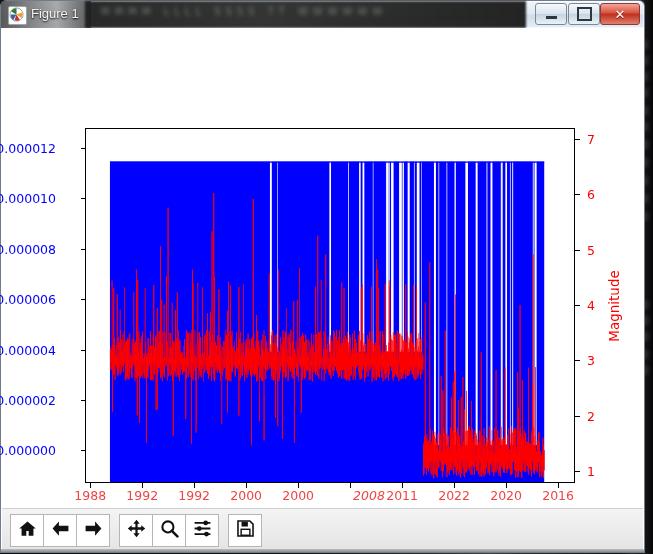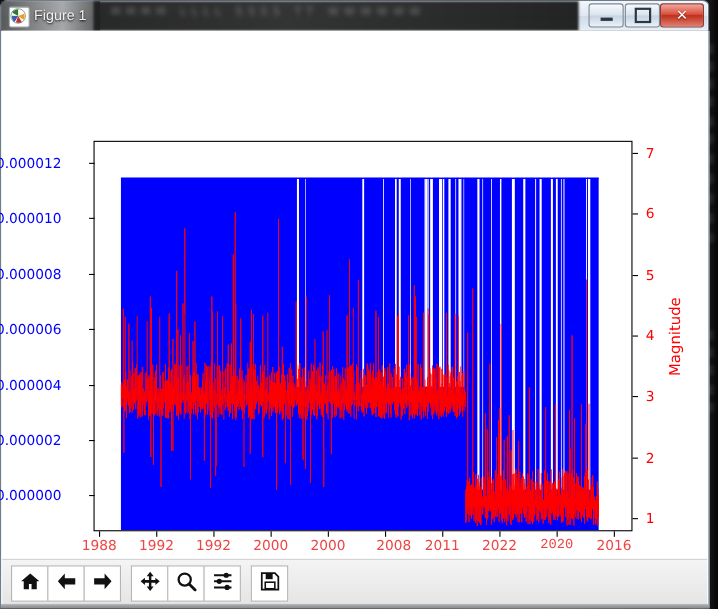--- a/index.html
+++ b/index.html
@@ -1825,27 +1825,27 @@
           <div class="xtick" style="left: 88.1989px;">1988</div>
           <div class="xtickmark" style="left: 88.1989px;"></div>
           <div class="xtick" style="left: 140.188px;">1992</div>
           <div class="xtickmark" style="left: 140.188px;"></div>
           <div class="xtick" style="left: 192.178px;">1992</div>
           <div class="xtickmark" style="left: 192.178px;"></div>
           <div class="xtick" style="left: 244.167px;">2000</div>
           <div class="xtickmark" style="left: 244.167px;"></div>
           <div class="xtick" style="left: 296.156px;">2000</div>
           <div class="xtickmark" style="left: 296.156px;"></div>
-          <div class="xtick" style="left: 356px;">2008</div>
+          <div class="xtick" style="left: 367px; font-style: italic;">2008</div>
           <div class="xtickmark" style="left: 348.146px;"></div>
           <div class="xtick" style="left: 400.135px;">2011</div>
           <div class="xtickmark" style="left: 400.135px;"></div>
           <div class="xtick" style="left: 452.125px;">2022</div>
           <div class="xtickmark" style="left: 452.125px;"></div>
-          <div class="xtick" style="left: 504.114px; font-family: Liberation Mono, monospace;">2020</div>
+          <div class="xtick" style="left: 504.114px;">2020</div>
           <div class="xtickmark" style="left: 504.114px;"></div>
           <div class="xtick" style="left: 556.103px;">2016</div>
           <div class="xtickmark" style="left: 556.103px;"></div>
         </div>
 
       <div id="xlabel">Date</div>
       <div id="ylabel-right">Magnitude</div>
     </div>
 
     <div id="toolbar">

